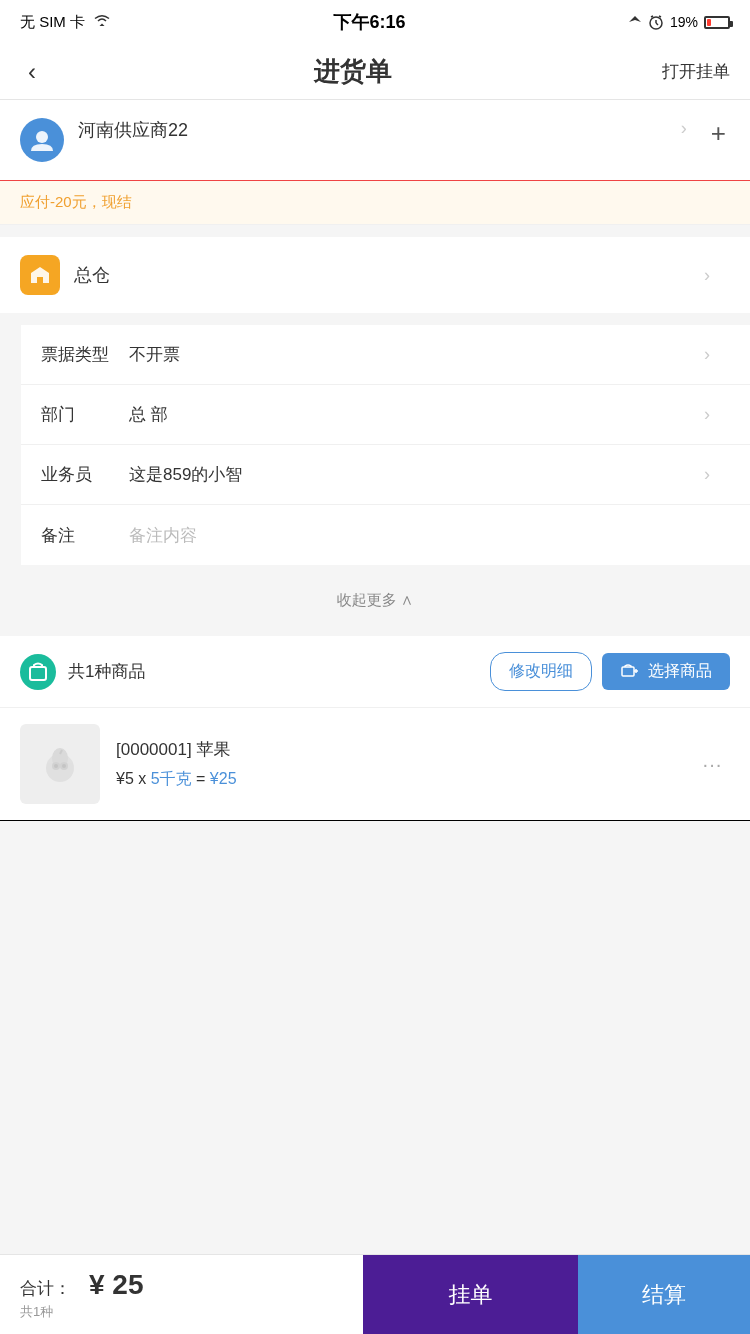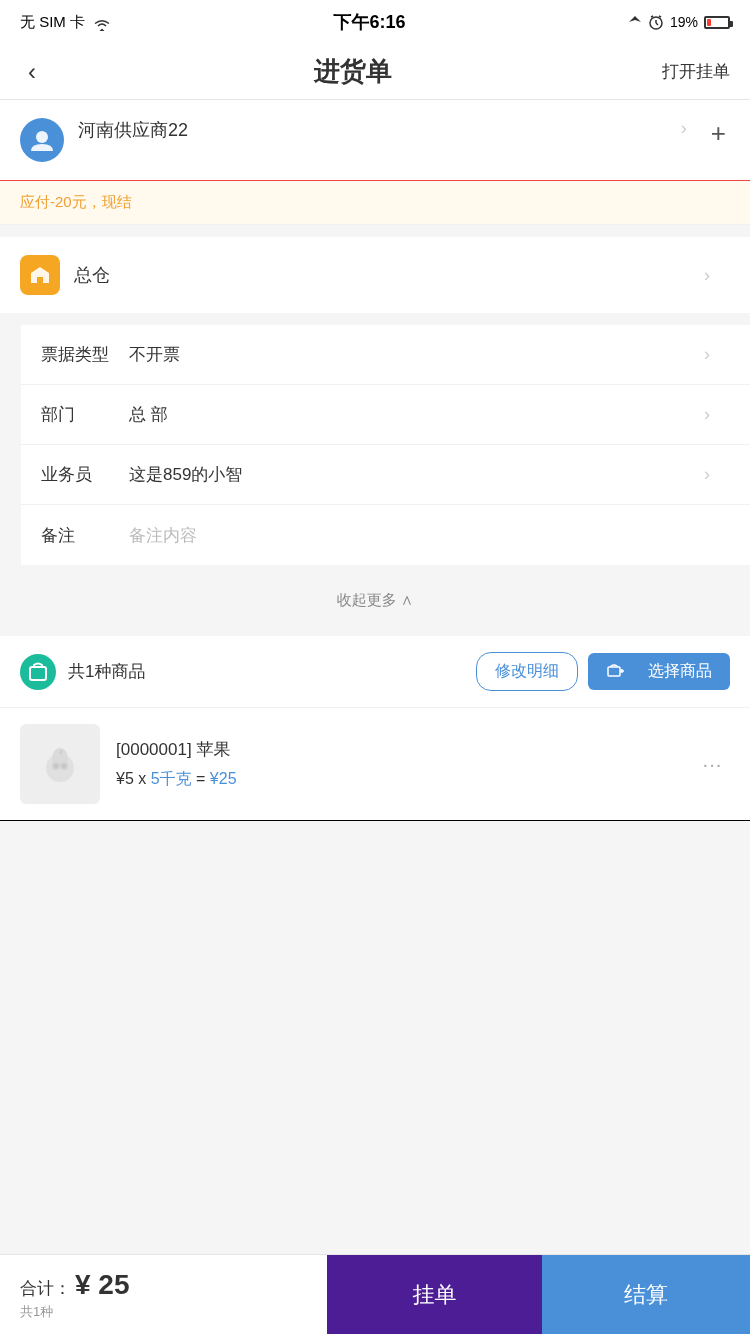--- a/index.html
+++ b/index.html
@@ -15,21 +15,21 @@
     .status-bar {
       background: #fff;
       height: 44px;
       display: flex;
       align-items: center;
       justify-content: space-between;
       padding: 0 20px;
       font-size: 15px;
       font-weight: 500;
     }
-    .status-left { display: flex; align-items: flex-end; gap: 8px; }
+    .status-left { display: flex; align-items: flex-start; gap: 8px; }
     .status-center { font-size: 18px; font-weight: 600; }
     .status-right { display: flex; align-items: center; gap: 6px; font-size: 14px; }
     .battery-icon {
       width: 26px; height: 13px; border: 2px solid #333; border-radius: 2px;
       position: relative; display: inline-block;
     }
     .battery-icon::after {
       content: '';
       position: absolute; right: -5px; top: 3px;
       width: 3px; height: 6px;
@@ -210,21 +210,21 @@
     .btn-blue {
       background: #4a90d9;
       color: #fff;
       border: none;
       border-radius: 6px;
       padding: 8px 18px;
       font-size: 16px;
       cursor: pointer;
       display: flex;
       align-items: center;
-      gap: 24px;
+      gap: 10px;
     }
 
     
     .product-item {
       background: #fff;
       display: flex;
       align-items: center;
       padding: 16px 20px;
       border-bottom: 1px solid #000000;
       margin-bottom: 0;
@@ -273,21 +273,21 @@
     }
     .footer-total {
       flex: 1;
       padding: 0 20px;
     }
     .footer-total-label {
       font-size: 17px;
       color: #333;
       display: flex;
       align-items: baseline;
-      gap: 4px;
+      gap: 18px;
     }
     .footer-total-amount {
       font-size: 28px;
       font-weight: 700;
       color: #333;
     }
     .footer-total-count {
       font-size: 13px;
       color: #999;
       margin-top: 2px;
@@ -298,21 +298,21 @@
       background: #4c1d95;
       color: #fff;
       border: none;
       font-size: 22px;
       cursor: pointer;
       flex-shrink: 0;
       font-family: Liberation Mono, monospace;
     }
     .btn-checkout {
       height: 80px;
-      width: 208px;
+      width: 172px;
       background: #4a90d9;
       color: #fff;
       border: none;
       font-size: 22px;
       cursor: pointer;
       flex-shrink: 0;
     }
 
     .spacer { height: 80px; }
   </style>

